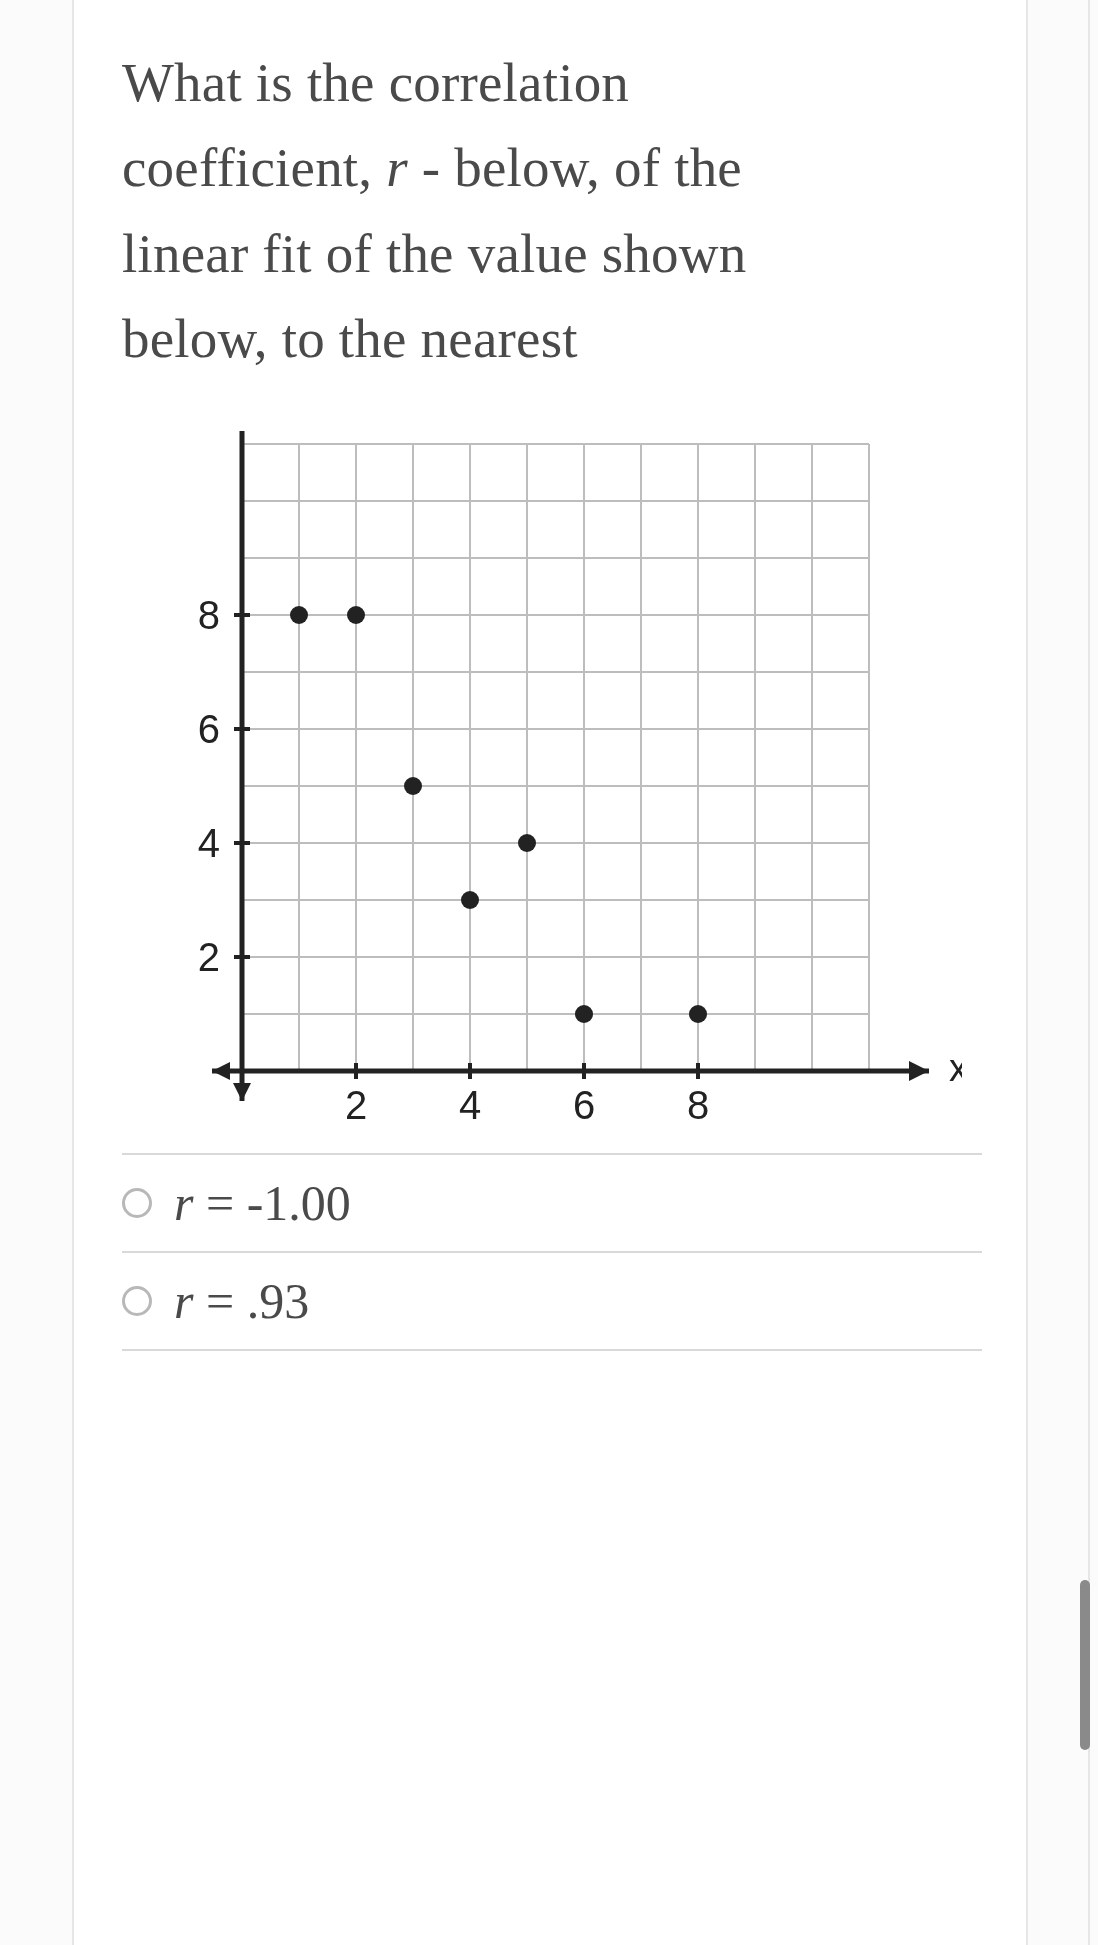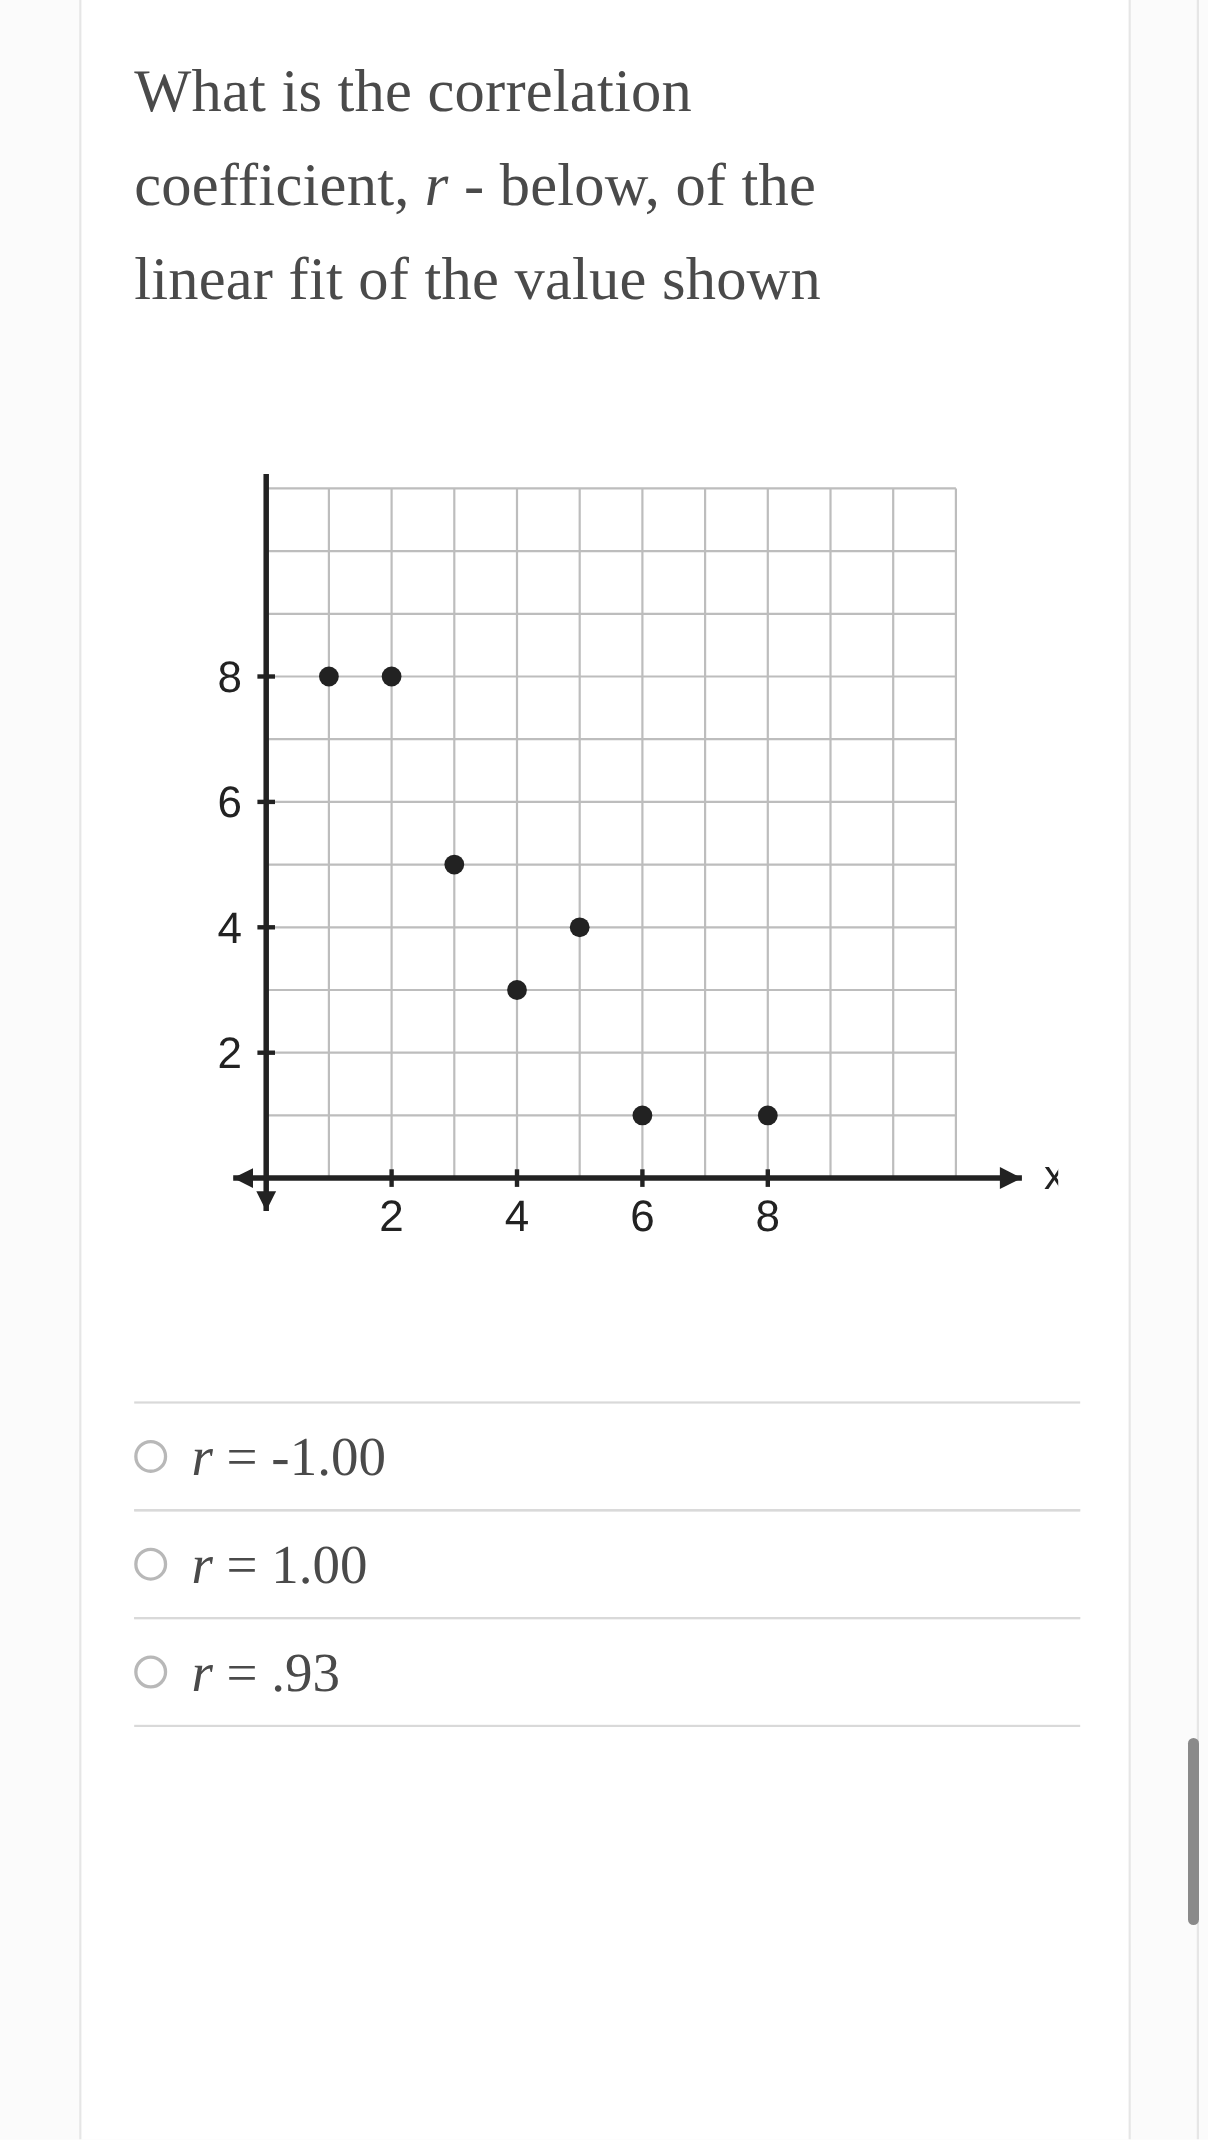--- a/index.html
+++ b/index.html
@@ -51,21 +51,20 @@
     font-weight: 400;
     letter-spacing: 0.2px;
   }
   .ital { font-style: italic; }
   .chart-wrap {
     margin-top: 50px;
     margin-left: 20px;
     width: 820px;
   }
   .options {
-    margin-top: 120px;
     width: 860px;
   }
   .option-row {
     display: flex;
     align-items: center;
     height: 100px;
     border-top: 2px solid #d9d9d9;
     border-bottom: 2px solid #d9d9d9;
     margin-top: -2px;
     cursor: pointer;
@@ -97,21 +96,21 @@
 <body>
 
 <div class="page">
   <div class="outer-left"></div>
   <div class="card">
 
     <div class="question-text">
       <span>What is the correlation</span><br>
       <span>coefficient, </span><span class="ital">r</span><span> - below, of the</span><br>
       <span>linear fit of the value shown</span><br>
-      <br>
+      <span>below, to the nearest</span><br>
     </div>
 
     <div class="chart-wrap">
       <svg id="scatter-svg" width="820" height="720" viewBox="0 0 820 720">
           <line x1="157" y1="13" x2="157" y2="640" stroke="#bdbdbd" stroke-width="2"></line>
           <line x1="214" y1="13" x2="214" y2="640" stroke="#bdbdbd" stroke-width="2"></line>
           <line x1="271" y1="13" x2="271" y2="640" stroke="#bdbdbd" stroke-width="2"></line>
           <line x1="328" y1="13" x2="328" y2="640" stroke="#bdbdbd" stroke-width="2"></line>
           <line x1="385" y1="13" x2="385" y2="640" stroke="#bdbdbd" stroke-width="2"></line>
           <line x1="442" y1="13" x2="442" y2="640" stroke="#bdbdbd" stroke-width="2"></line>
@@ -165,24 +164,20 @@
         </svg>
     </div>
 
     <div class="options">
       <div class="option-row">
         <div class="radio"></div>
         <div class="opt-label"><span class="ital">r</span><span> = -1.00</span></div>
       </div>
       <div class="option-row">
         <div class="radio"></div>
-        <div class="opt-label"><span class="ital">r</span><span> = 1.00</span></div>
-      </div>
-      <div class="option-row">
-        <div class="radio"></div>
         <div class="opt-label"><span class="ital">r</span><span> = .93</span></div>
       </div>
     </div>
 
   </div>
   <div class="outer-right"></div>
   <div class="scroll-ind"></div>
 </div>
 
 </body></html>

